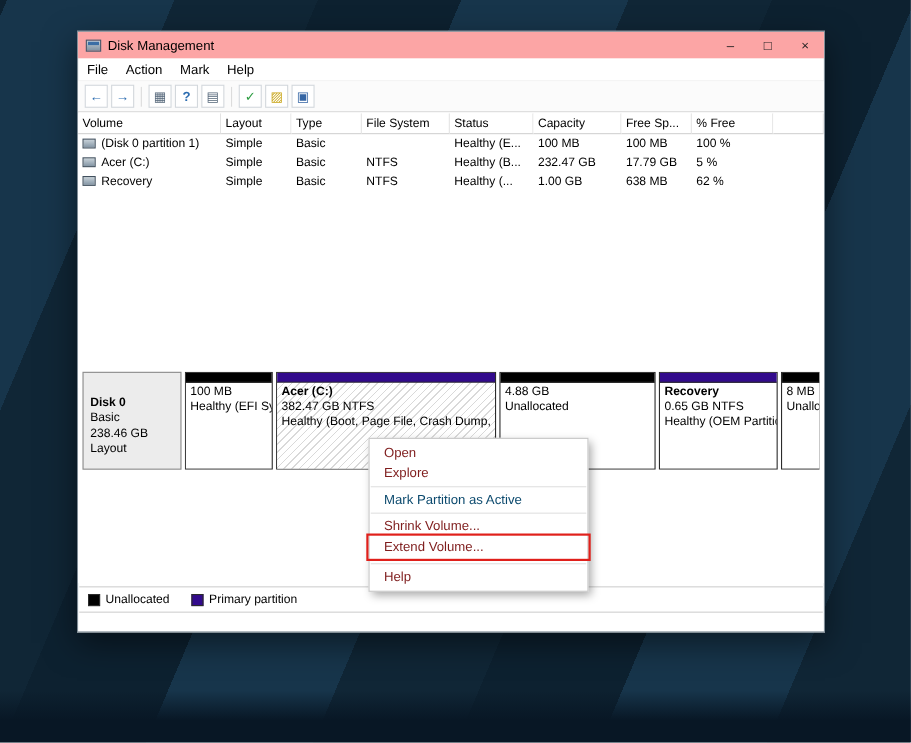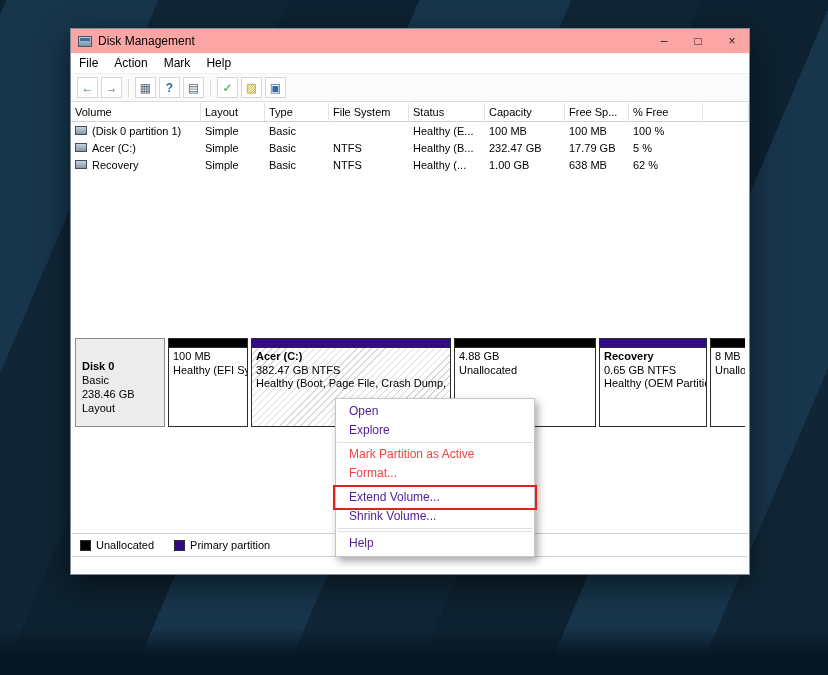--- a/index.html
+++ b/index.html
@@ -69,22 +69,22 @@
   .legend-sq.unalloc { background:#000000; }
   .legend-sq.primary { background:#320a8c; }
 
   
   .context-menu {
     position:absolute; left:335px; top:398px; width:200px;
     background:#ffffff; border:1px solid #c6c6c6;
     box-shadow:3px 4px 8px rgba(0,0,0,.35);
     padding:3px 0; font-size:12px; z-index:50;
   }
-  .menu-item { height:19px; line-height:19px; padding-left:13px; white-space:nowrap; position:relative; color:#4c1d95; }
-  .menu-item.disabled { color:#ef4444; }
+  .menu-item { height:19px; line-height:19px; padding-left:13px; white-space:nowrap; position:relative; color:#7f1d1d; }
+  .menu-item.disabled { color:#0c4a6e; }
   .menu-sep { height:1px; background:#e0e0e0; margin:2px 1px; }
   .menu-item.highlighted { outline:2px solid #e0201b; outline-offset:1px; z-index:60; }
 </style>
 </head>
 <body>
 
 <div class="desktop">
 
   <div class="window">
 
@@ -243,22 +243,21 @@
       </span>
     </div>
 
   </div>
 
   <div class="context-menu">
     <div class="menu-item">Open</div>
     <div class="menu-item">Explore</div>
     <div class="menu-sep"></div>
     <div class="menu-item disabled">Mark Partition as Active</div>
-    <div class="menu-item disabled">Format...</div>
-    <div class="menu-sep"></div>
+    <div class="menu-sep"></div>
+    <div class="menu-item">Shrink Volume...</div>
     <div class="menu-item highlighted">Extend Volume...</div>
-    <div class="menu-item">Shrink Volume...</div>
     <div class="menu-sep"></div>
     <div class="menu-sep"></div>
     <div class="menu-item">Help</div>
   </div>
 
 </div>
 
 </body></html>

